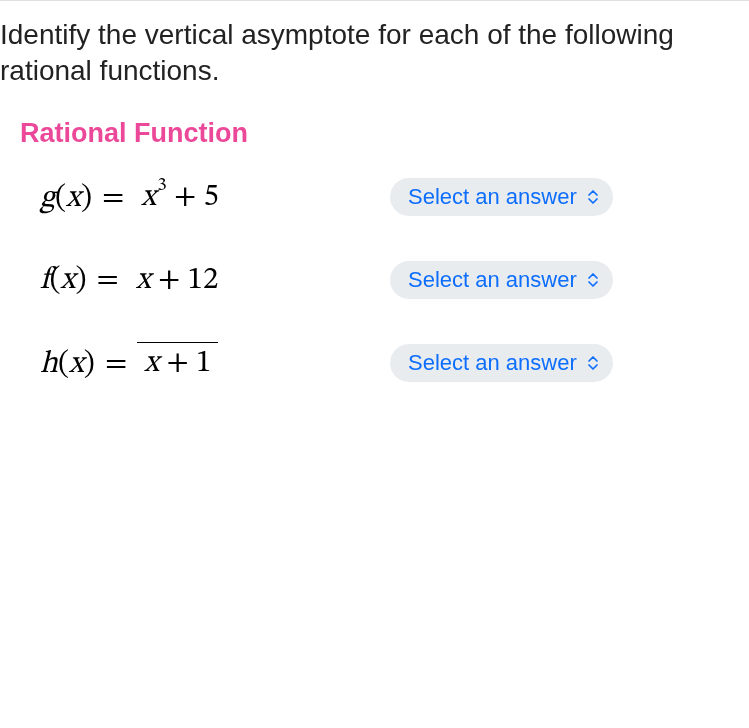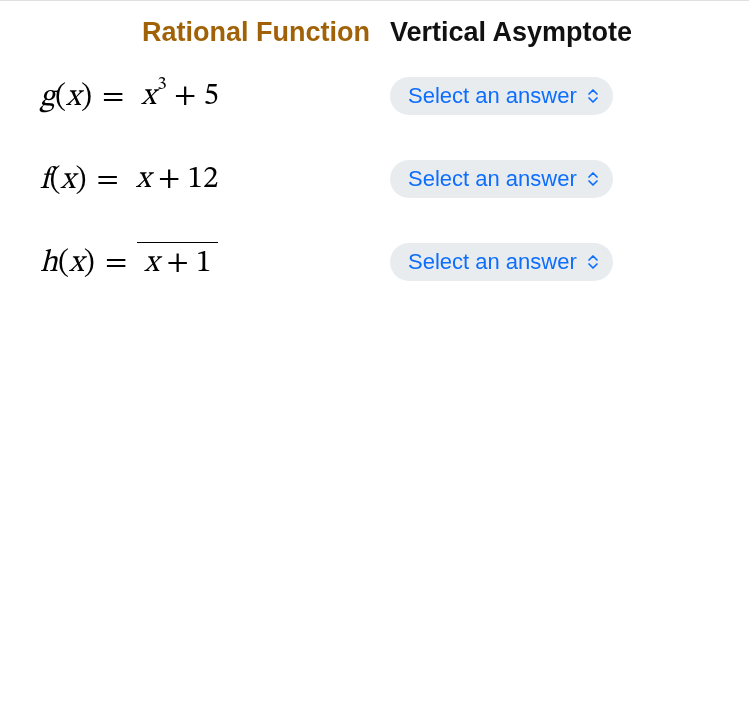--- a/index.html
+++ b/index.html
@@ -22,24 +22,24 @@
     margin: 0 0 28px 0;
     padding-left: 0;
   }
   .headers {
     display: flex;
     align-items: baseline;
     margin-bottom: 28px;
   }
   .header-left {
     width: 370px;
-    text-align: right;
+    text-align: left;
     font-weight: 700;
     font-size: 27px;
-    color: #a16207;
+    color: #ec4899;
     padding-left: 20px;
   }
   .header-right {
     flex: 1;
     font-weight: 700;
     font-size: 27px;
     color: #111;
     padding-left: 20px;
   }
   .row {
@@ -116,24 +116,24 @@
   }
   .chevron-stack svg {
     display: block;
   }
 </style>
 </head>
 <body>
 
 <div class="container">
 
+  <div class="prompt">Identify the vertical asymptote for each of the following rational functions.</div>
 
   <div class="headers">
     <div class="header-left">Rational Function</div>
-    <div class="header-right">Vertical Asymptote</div>
   </div>
 
   <div class="row">
     <div class="math-cell">
       <span class="math">
         <span class="func">g</span>
           <span class="paren">(</span>
           <span class="func">x</span>
           <span class="paren">)</span>
         <span class="eq">=</span>

